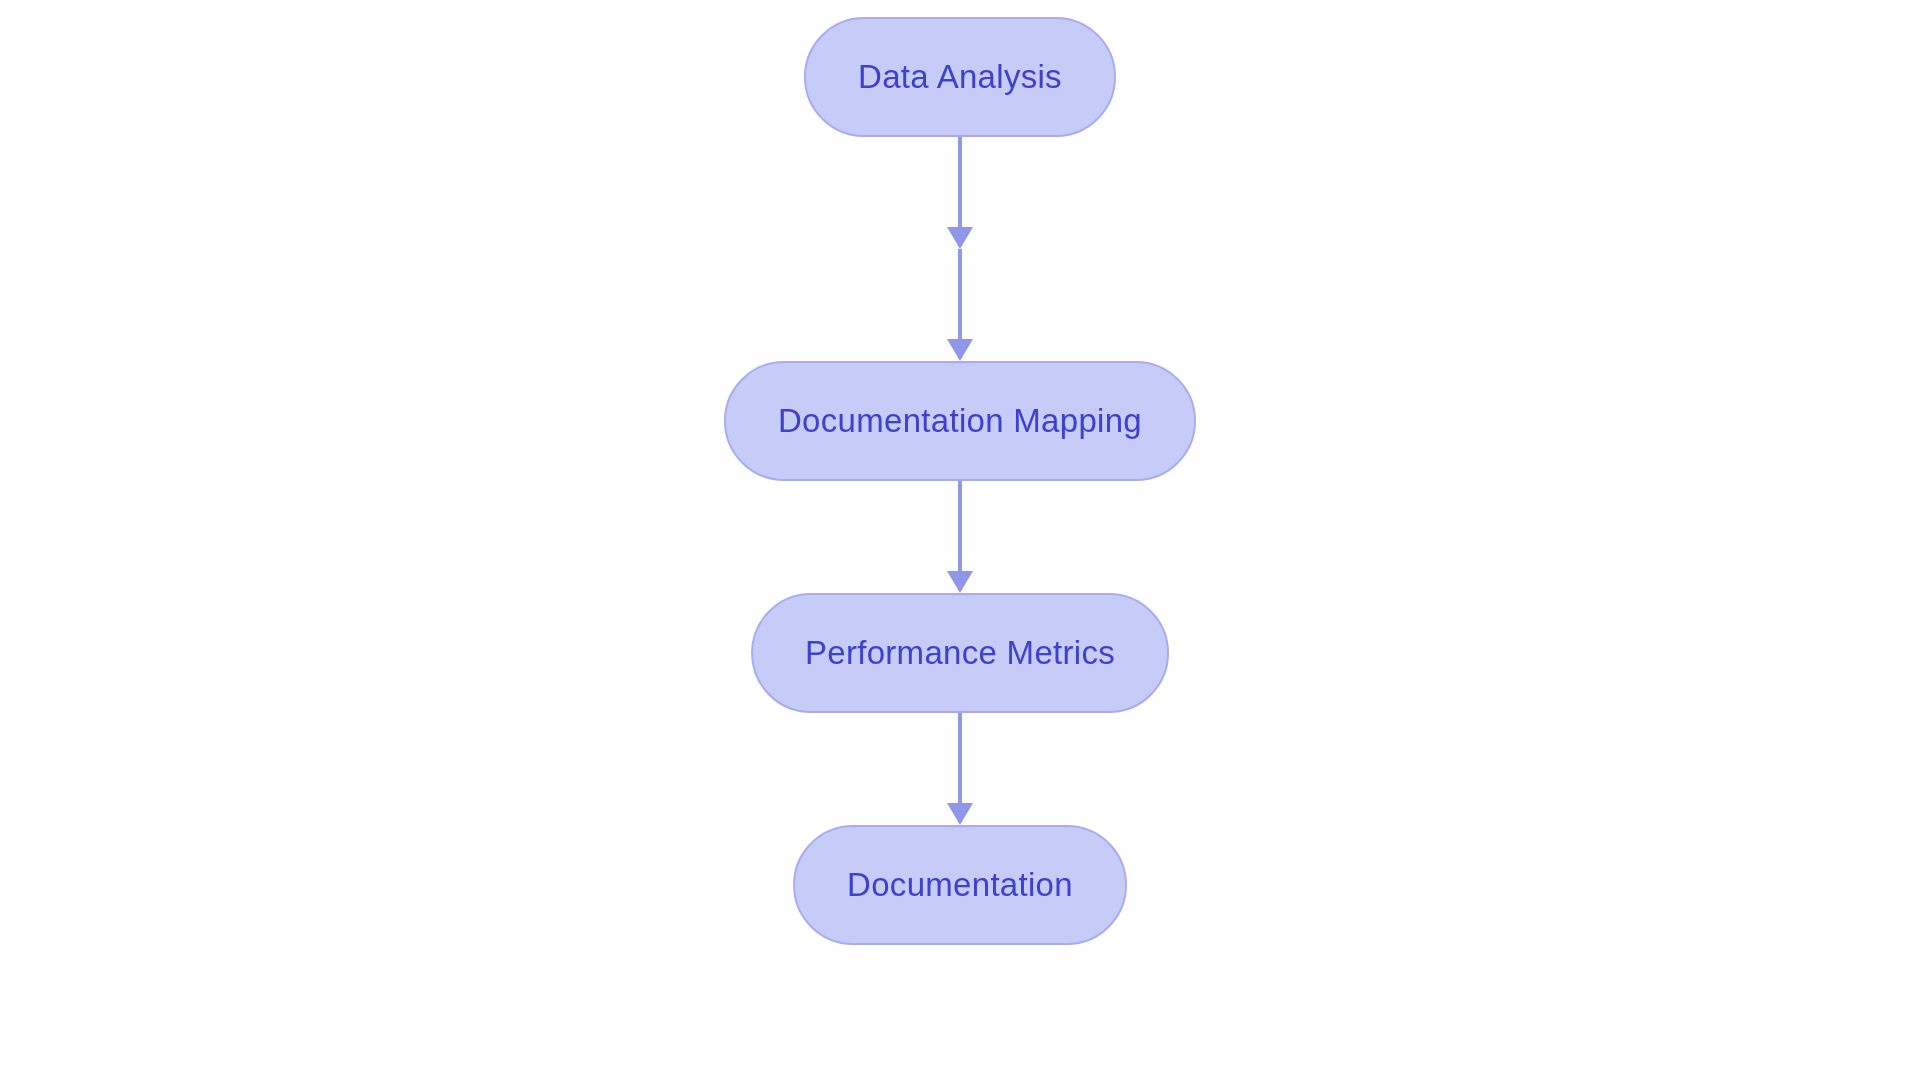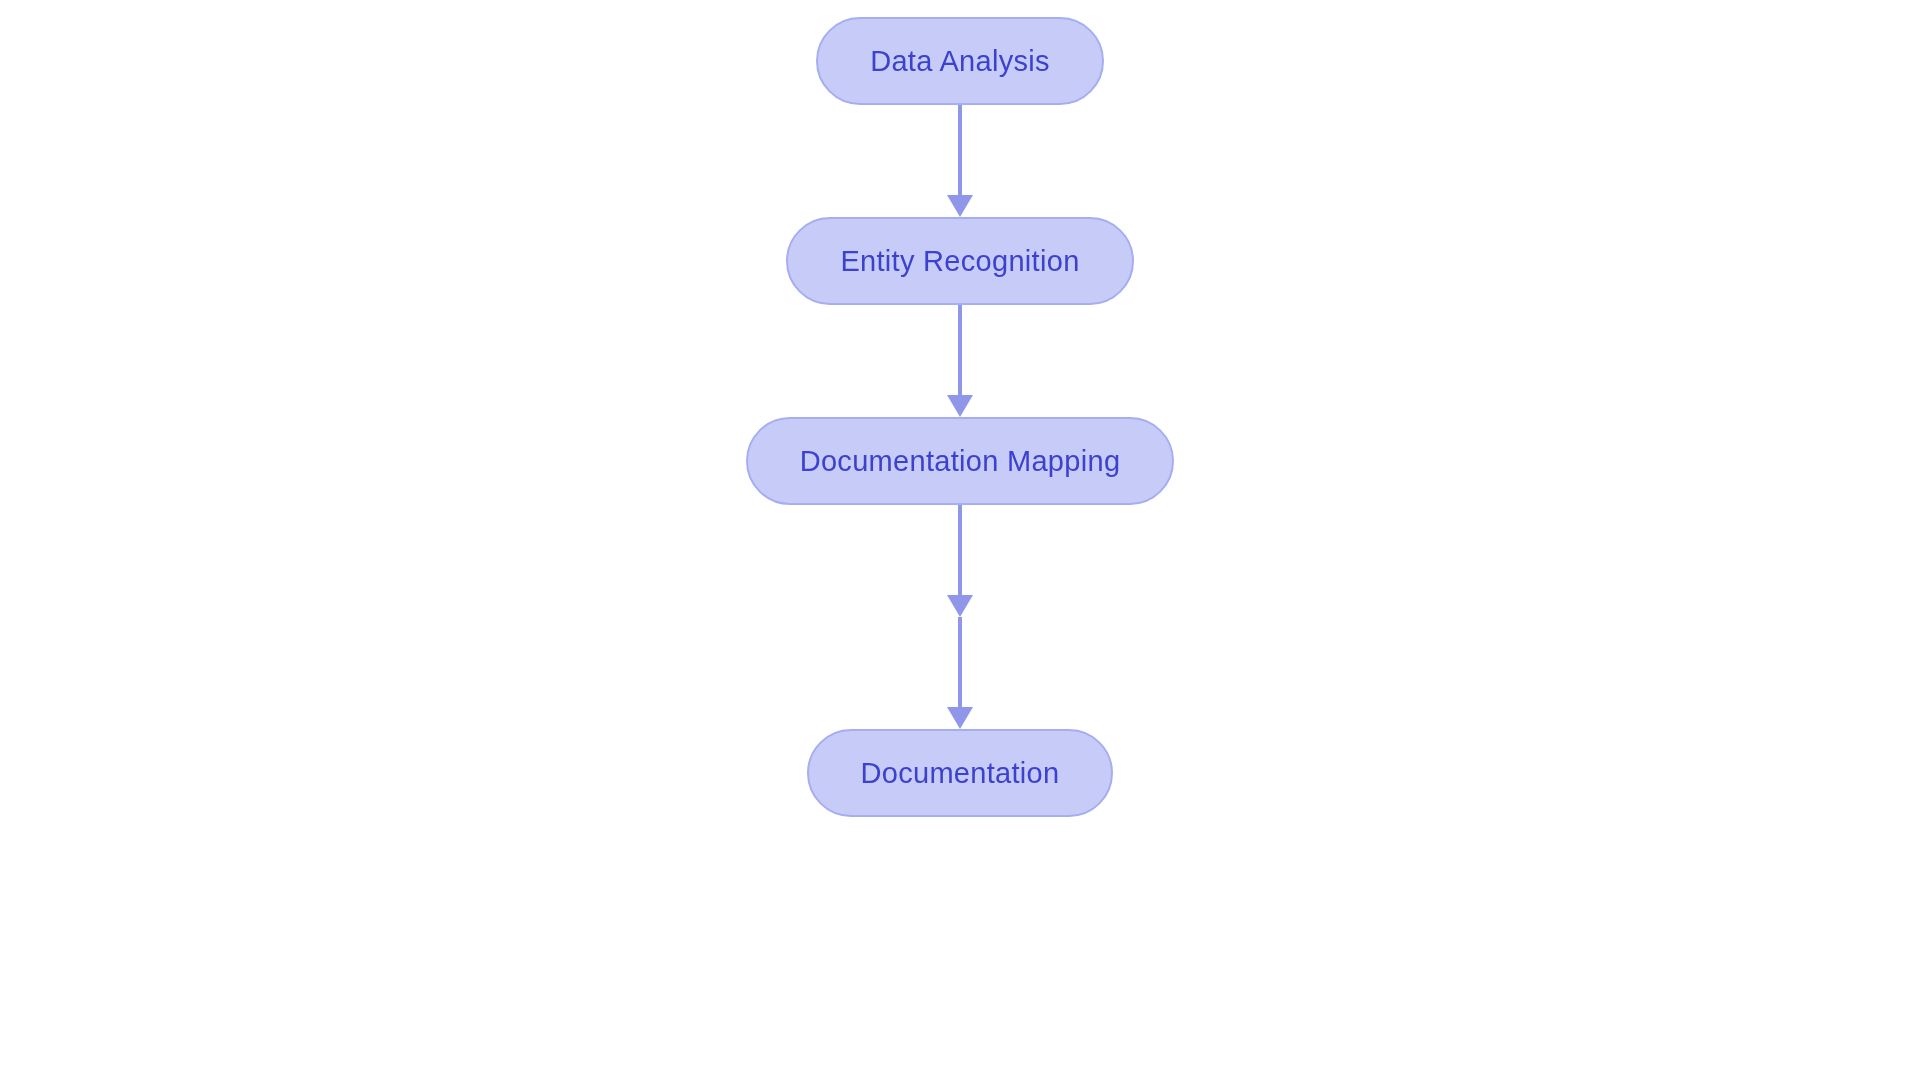--- a/index.html
+++ b/index.html
@@ -18,31 +18,31 @@
   .flow {
     position: absolute;
     left: 0;
     top: 17px;
     width: 100%;
     display: flex;
     flex-direction: column;
     align-items: center;
   }
   .node {
-    height: 88px;
+    height: 120px;
     box-sizing: border-box;
     padding: 0 52px;
     display: flex;
     align-items: center;
     justify-content: flex-start;
     background: #c7cbf8;
     border: 2px solid #a6adf1;
     border-radius: 60px;
     color: #3c41ce;
-    font-size: 29px;
+    font-size: 33px;
     letter-spacing: 0.3px;
     white-space: nowrap;
   }
   .edge {
     height: 112px;
     display: flex;
     flex-direction: column;
     align-items: center;
   }
   .edge .shaft {
@@ -67,38 +67,38 @@
 
     <div class="node">
       <span>Data Analysis</span>
     </div>
 
     <div class="edge">
       <div class="shaft"></div>
       <div class="head"></div>
     </div>
 
-    <div class="node">
-      <span>Entity Recognition</span>
-    </div>
 
     <div class="edge">
       <div class="shaft"></div>
       <div class="head"></div>
     </div>
 
     <div class="node">
       <span>Documentation Mapping</span>
     </div>
 
     <div class="edge">
       <div class="shaft"></div>
       <div class="head"></div>
     </div>
 
+    <div class="node">
+      <span>Performance Metrics</span>
+    </div>
 
     <div class="edge">
       <div class="shaft"></div>
       <div class="head"></div>
     </div>
 
     <div class="node">
       <span>Documentation</span>
     </div>
 

